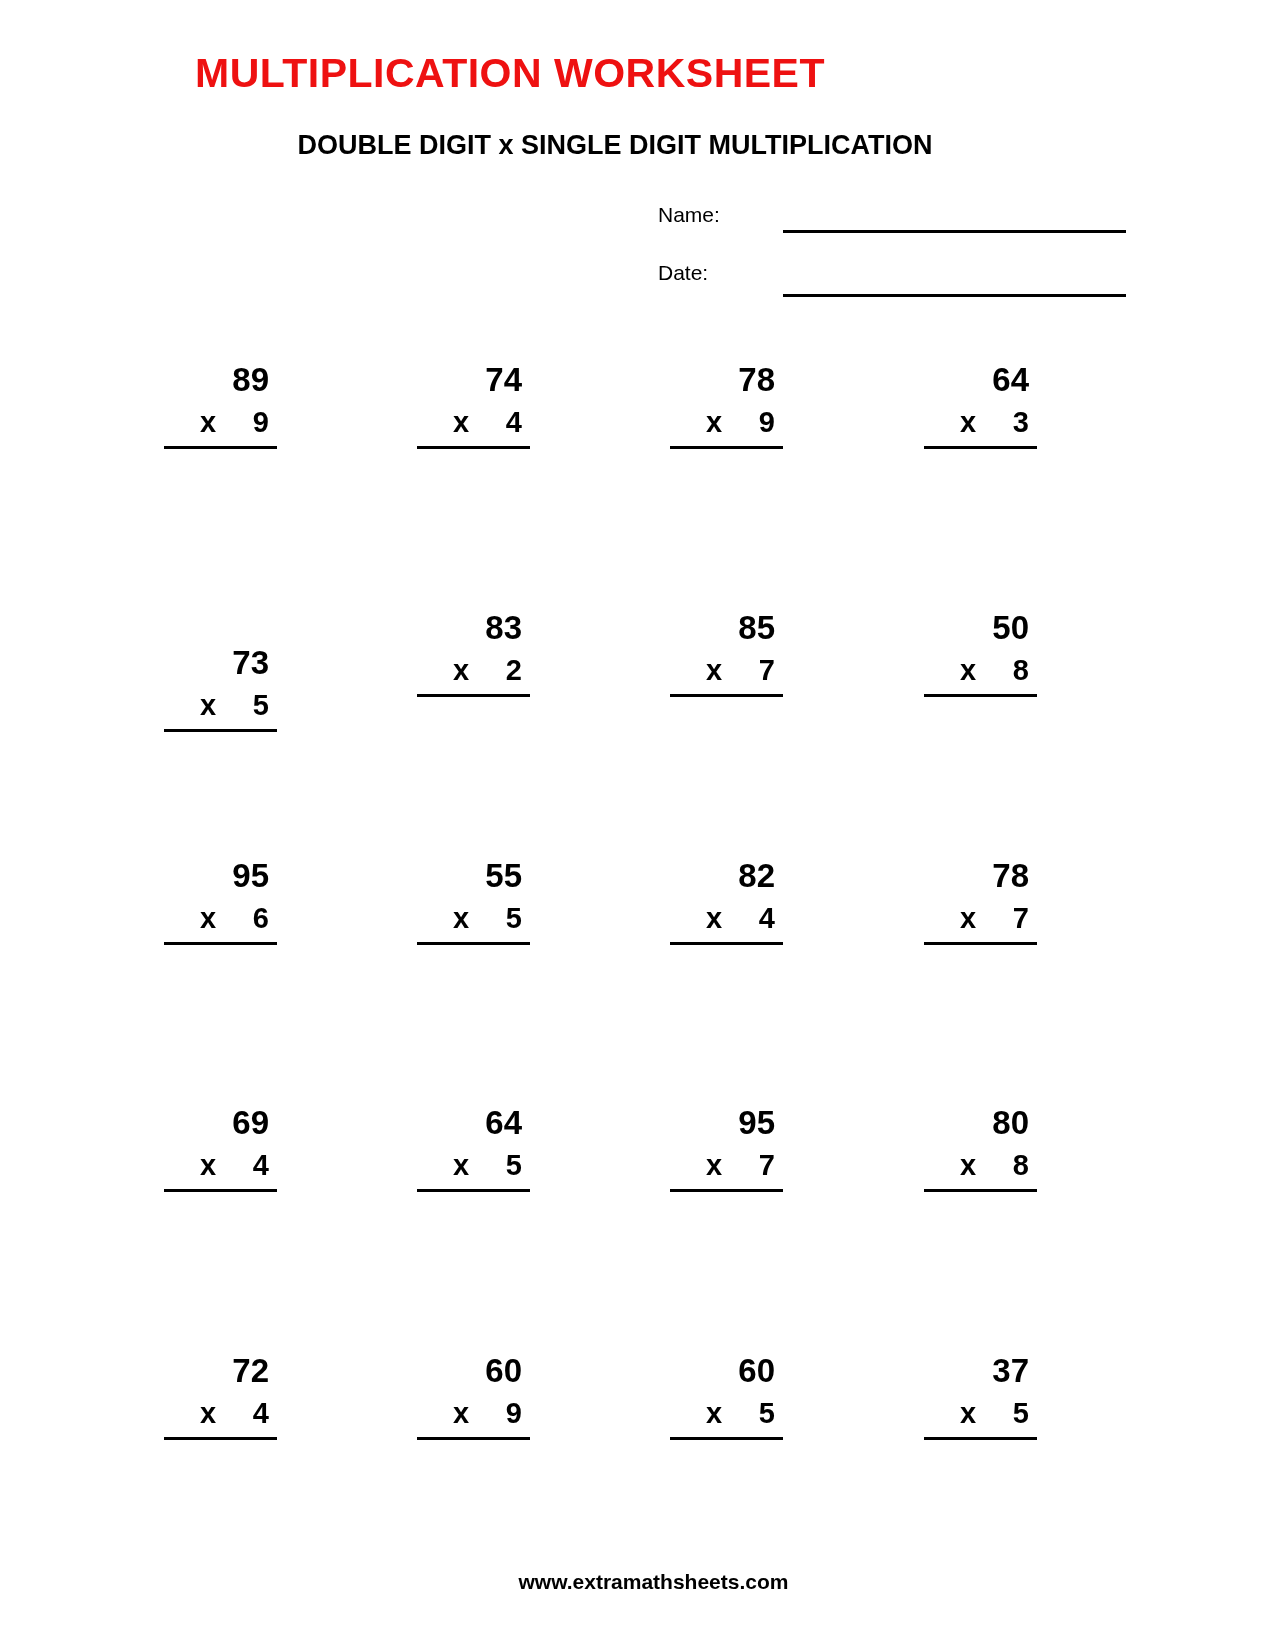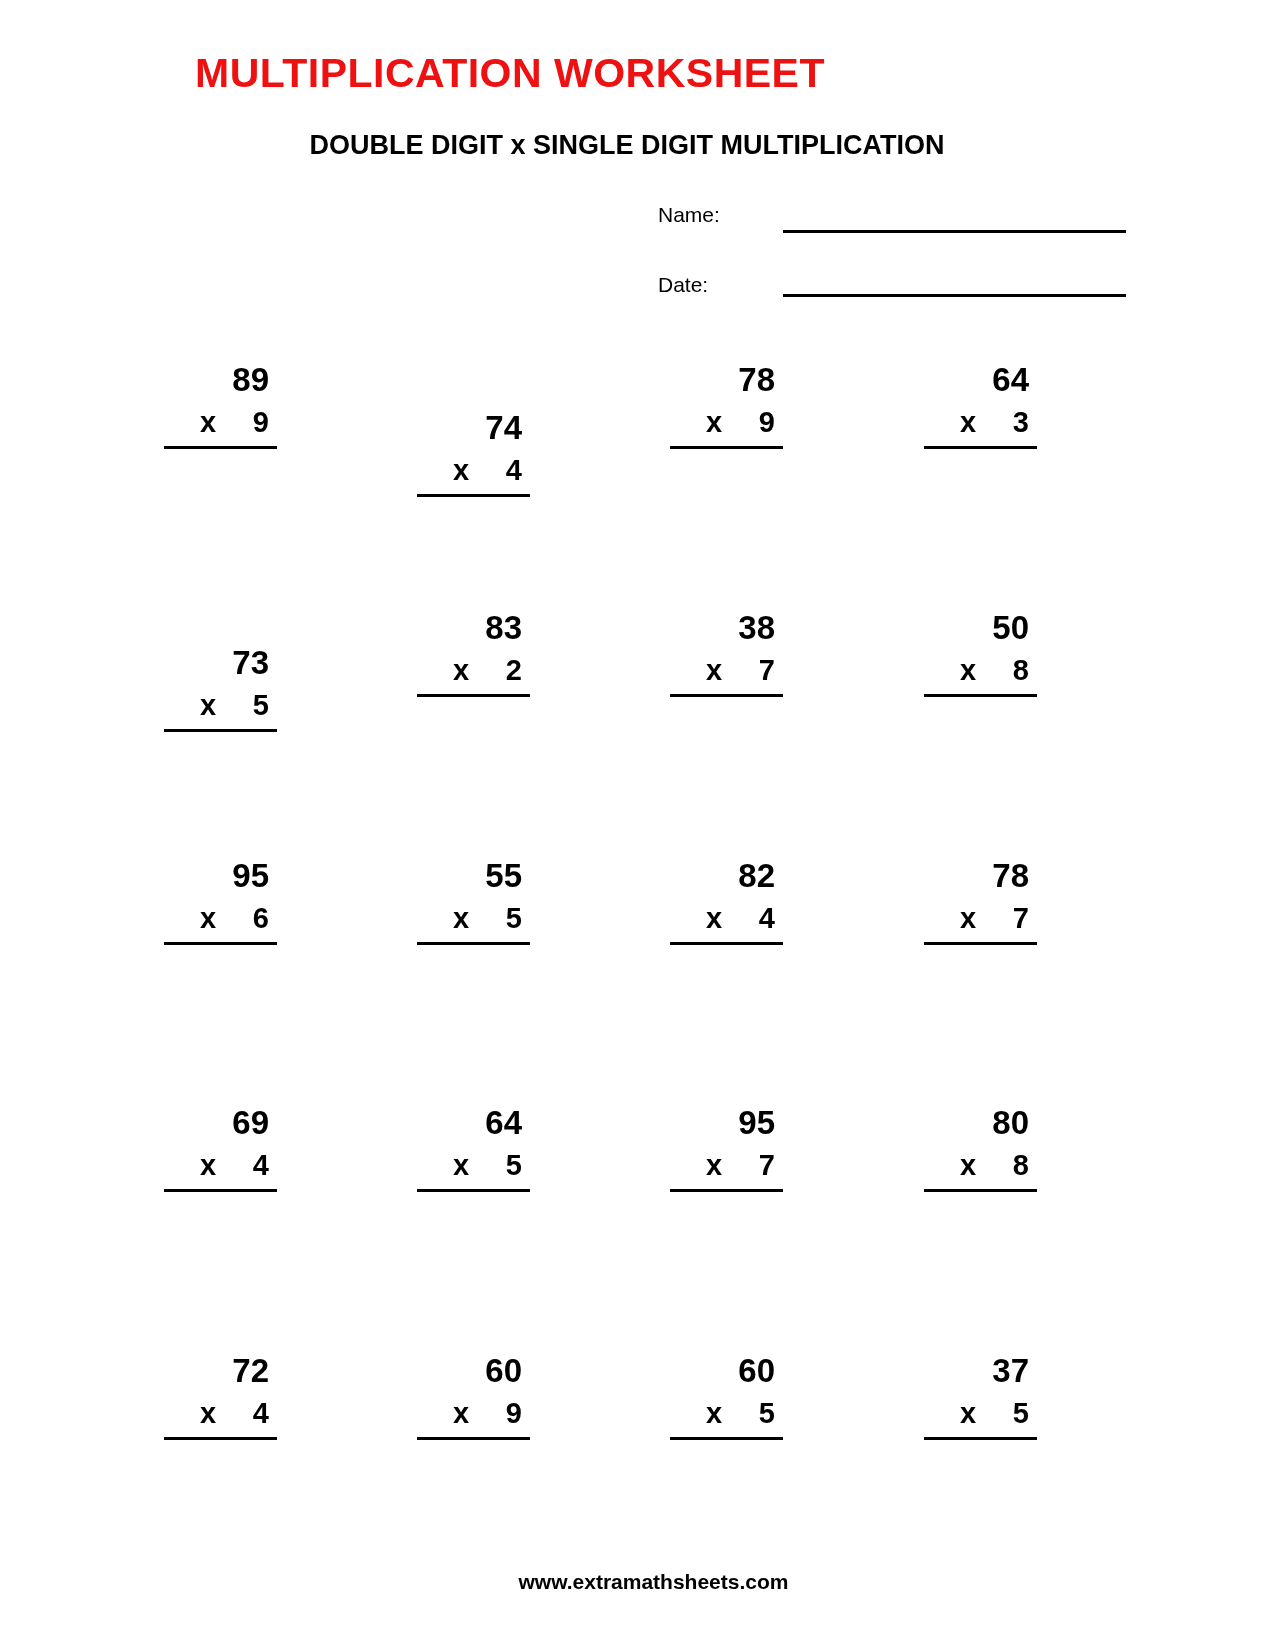--- a/index.html
+++ b/index.html
@@ -1,51 +1,51 @@
 <!DOCTYPE html>
 <html><head>
 <meta charset="utf-8">
 <style>
   html, body { margin: 0; padding: 0; background: #ffffff; }
   body { width: 1275px; height: 1650px; position: relative; overflow: hidden;
          font-family: "Liberation Sans", "DejaVu Sans", sans-serif; color: #000; }
   .title { position: absolute; left: 0; width: 1020px; top: 50px; text-align: center;
            font-size: 41px; font-weight: bold; color: #ee1111; letter-spacing: 0.5px; }
-  .subtitle { position: absolute; left: 12px; width: 1230px; top: 130px; text-align: center;
+  .subtitle { position: absolute; left: 0; width: 1230px; top: 130px; text-align: center;
               font-size: 27px; font-weight: bold; color: #000; }
   .field-label { position: absolute; font-size: 21px; color: #000; text-align: left; width: 120px; }
   .field-line { position: absolute; height: 3px; background: #000; }
   .problem { position: absolute; width: 113px; height: 100px; }
   .problem .top { position: absolute; right: 8px; top: 0; font-size: 33px; font-weight: bold; line-height: 34px; }
   .problem .op { position: absolute; left: 36px; top: 42px; font-size: 29px; font-weight: bold; line-height: 34px; }
   .problem .bottom { position: absolute; right: 8px; top: 42px; font-size: 29px; font-weight: bold; line-height: 34px; }
   .problem .rule { position: absolute; left: 0; right: 0; top: 83px; height: 3px; background: #000; }
   .footer { position: absolute; left: 0; width: 1275px; top: 1570px; text-align: center;
             font-size: 21px; font-weight: bold; color: #000; padding-left: 16px; }
 </style>
 </head>
 <body>
 
 <div class="title">MULTIPLICATION WORKSHEET</div>
 <div class="subtitle">DOUBLE DIGIT x SINGLE DIGIT MULTIPLICATION</div>
 
 <div class="field-label" style="left:658px; top:203px;">Name:</div>
 <div class="field-line" style="left:783px; top:230px; width:343px;"></div>
 
-<div class="field-label" style="left:658px; top:273px;">Date:</div>
+<div class="field-label" style="left:658px; top:261px;">Date:</div>
 <div class="field-line" style="left:783px; top:294px; width:343px;"></div>
 
 <div id="grid">
     <div class="problem" style="left: 164px; top: 363px;">
       <span class="top">89</span>
       <span class="op">x</span>
       <span class="bottom">9</span>
       <div class="rule"></div>
     </div>
-    <div class="problem" style="left: 417px; top: 363px; margin-top: 48px;">
+    <div class="problem" style="left: 417px; top: 363px;">
       <span class="top">74</span>
       <span class="op">x</span>
       <span class="bottom">4</span>
       <div class="rule"></div>
     </div>
     <div class="problem" style="left: 670px; top: 363px;">
       <span class="top">78</span>
       <span class="op">x</span>
       <span class="bottom">9</span>
       <div class="rule"></div>
@@ -62,21 +62,21 @@
       <span class="bottom">5</span>
       <div class="rule"></div>
     </div>
     <div class="problem" style="left: 417px; top: 611px;">
       <span class="top">83</span>
       <span class="op">x</span>
       <span class="bottom">2</span>
       <div class="rule"></div>
     </div>
     <div class="problem" style="left: 670px; top: 611px;">
-      <span class="top">38</span>
+      <span class="top">85</span>
       <span class="op">x</span>
       <span class="bottom">7</span>
       <div class="rule"></div>
     </div>
     <div class="problem" style="left: 924px; top: 611px;">
       <span class="top">50</span>
       <span class="op">x</span>
       <span class="bottom">8</span>
       <div class="rule"></div>
     </div>

